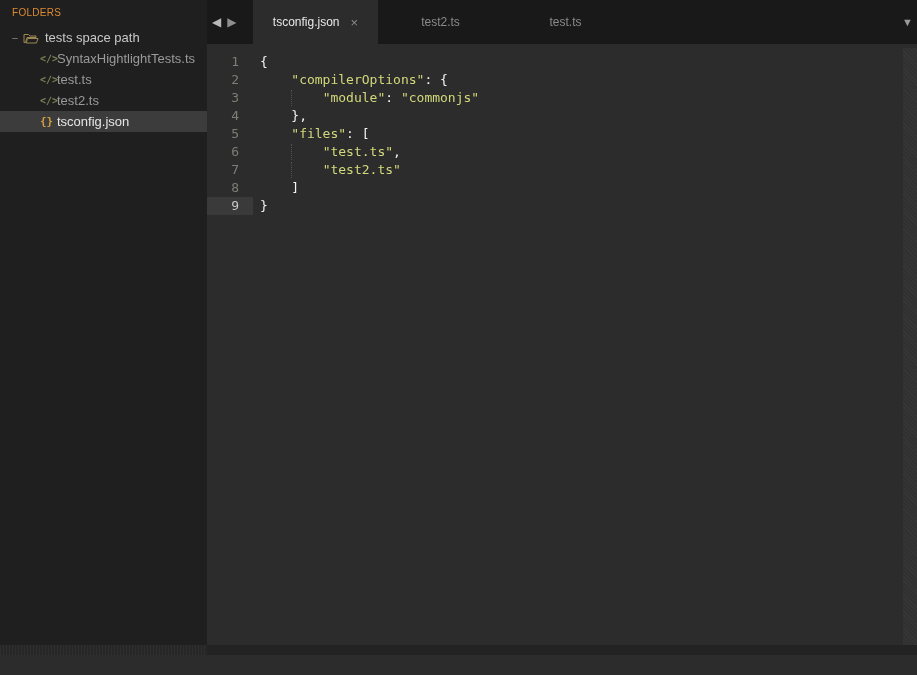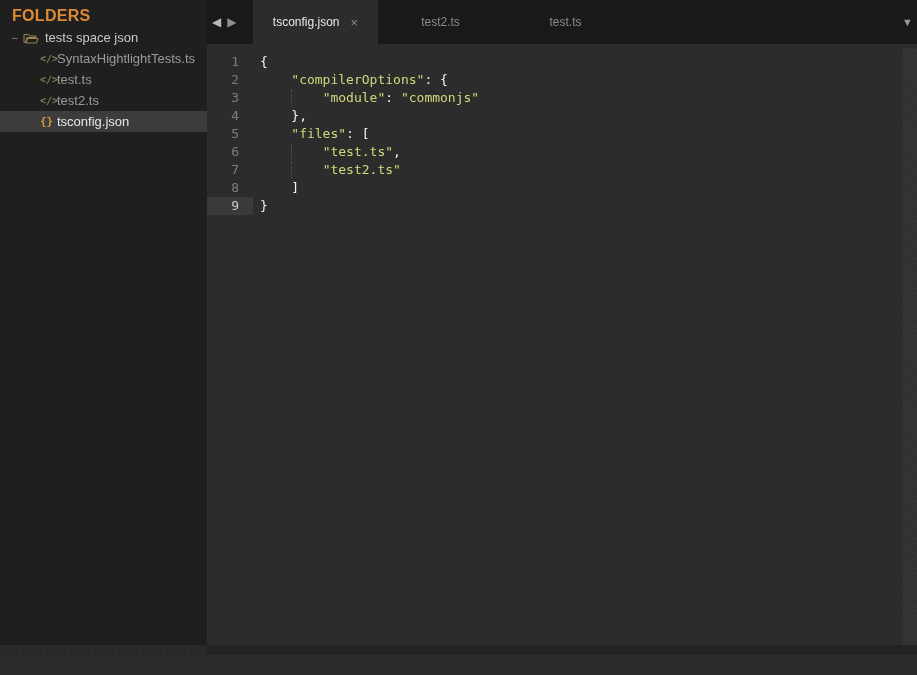--- a/index.html
+++ b/index.html
@@ -5,21 +5,21 @@
   * { margin:0; padding:0; box-sizing:border-box; }
   html,body { background:#111; }
   .app {
     position:relative; width:917px; height:675px; overflow:hidden;
     background:#2c2c2c;
     font-family:"Liberation Sans","DejaVu Sans",sans-serif;
     -webkit-font-smoothing:antialiased;
   }
   
   .sidebar { position:absolute; left:0; top:0; width:207px; height:645px; background:#1f1f1f; }
-  .folders-header { position:absolute; left:12px; top:7px; font-size:16px; font-weight:bold; color:#de8a33; letter-spacing:.3px; }
+  .folders-header { position:absolute; left:12px; top:7px; font-size:10px; font-weight:normal; color:#de8a33; letter-spacing:.3px; }
   .tree-row { position:absolute; left:0; width:207px; height:21px; display:flex; align-items:center; font-size:13px; color:#9a9a9a; cursor:default; }
   .tree-row.root { top:27px; color:#c9c9c9; }
   .tree-row.selected { background:#3c3c3c; color:#e6e6e6; }
   .collapse { width:14px; margin-left:8px; color:#8a8a8a; font-size:11px; text-align:center; }
   .folder-icon { width:16px; height:12px; margin-left:1px; margin-right:6px; }
   .ficon { display:inline-block; width:17px; margin-left:40px; font-size:10px; font-weight:bold; color:#7a7f55; font-family:"DejaVu Sans Mono","Liberation Mono",monospace; }
   .ficon.json { color:#d29f3f; font-size:11px; }
   .flabel { white-space:nowrap; }
   .sidebar-hstrip { position:absolute; left:0; top:645px; width:207px; height:10px; background:#272727;
     background-image:repeating-linear-gradient(90deg,#2e2e2e 0 1px,transparent 1px 3px); }
@@ -57,21 +57,21 @@
 
 <div class="app">
 
   <div class="sidebar">
     <div class="folders-header">FOLDERS</div>
     <div class="tree-row root">
       <span class="collapse">−</span>
       <svg class="folder-icon" viewBox="0 0 16 12">
         <path d="M1 2.5 L5.5 2.5 L7 4 L13 4 L13 5.5 L4 5.5 L2.5 10.5 L1 10.5 Z M4.6 6.5 L15 6.5 L13.4 11 L3.2 11 Z" fill="none" stroke="#9a8754" stroke-width="1"></path>
       </svg>
-      <span class="flabel">tests space json</span>
+      <span class="flabel">tests space path</span>
     </div>
     <div id="file-list">
         <div class="tree-row file" style="top:48px">
      <span class="ficon">&lt;∕&gt;</span>
      <span class="flabel">SyntaxHightlightTests.ts</span>
    </div>
         <div class="tree-row file" style="top:69px">
      <span class="ficon">&lt;∕&gt;</span>
      <span class="flabel">test.ts</span>
    </div>

